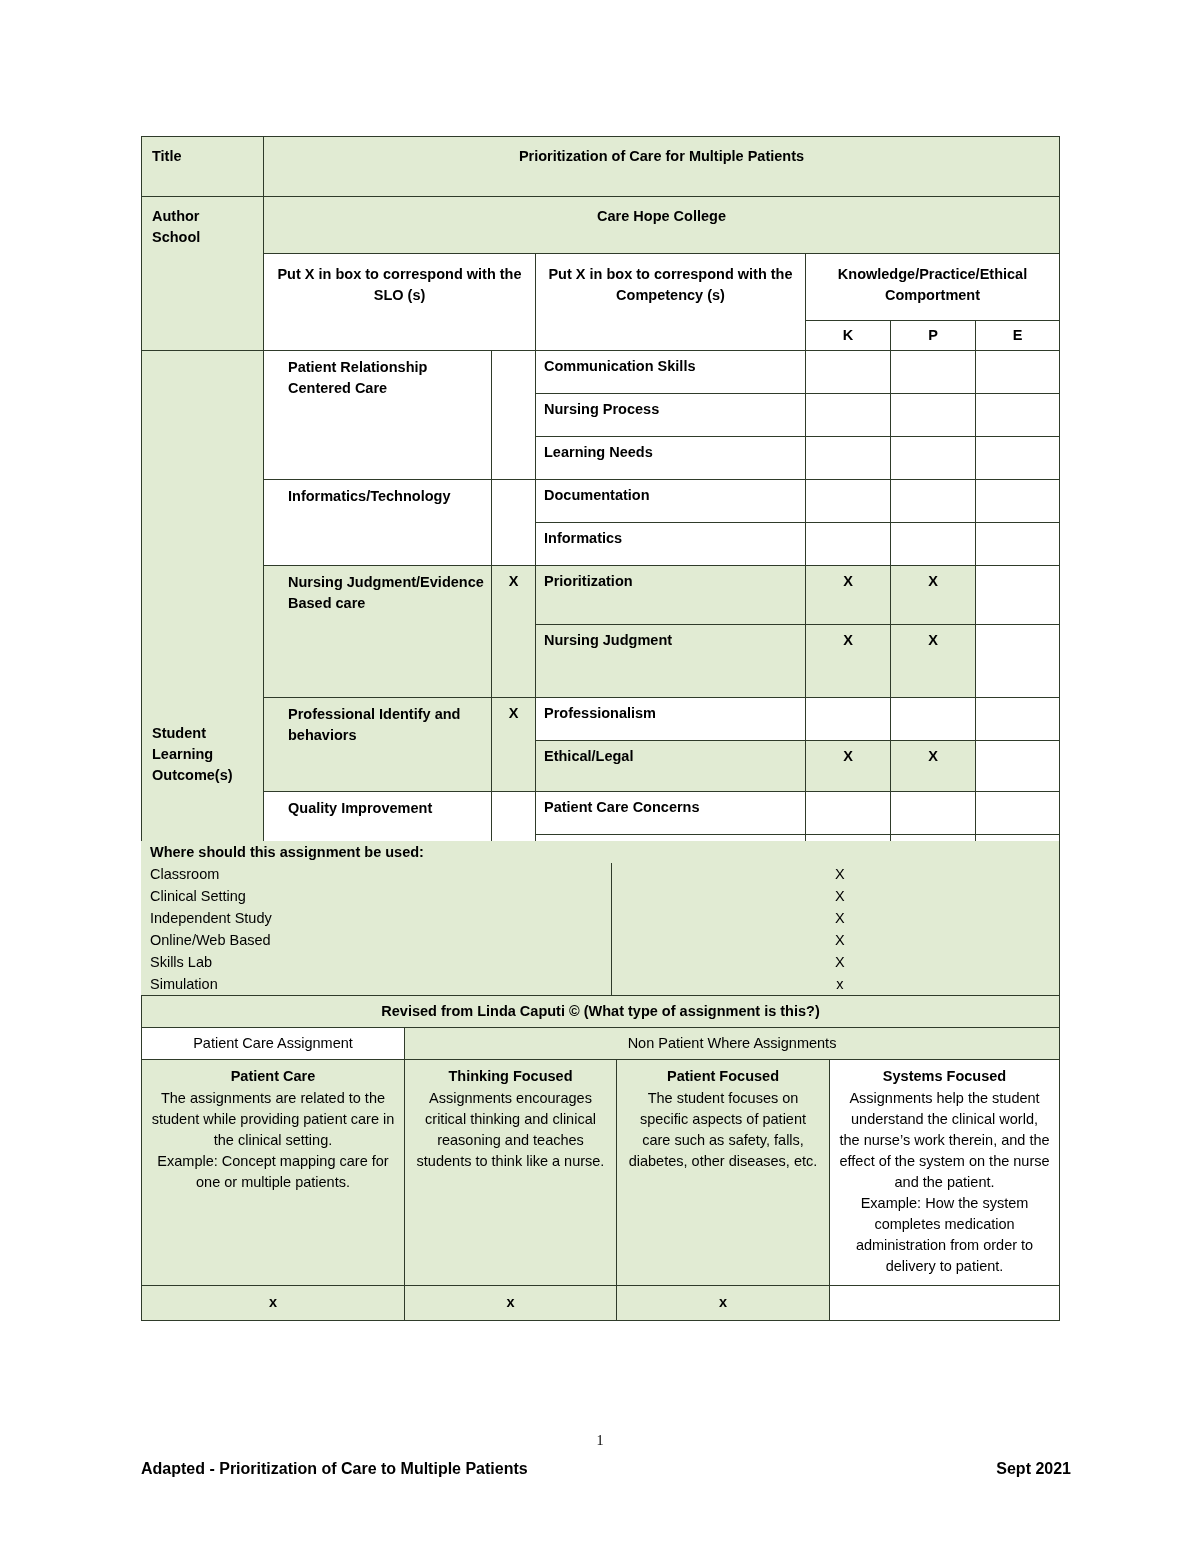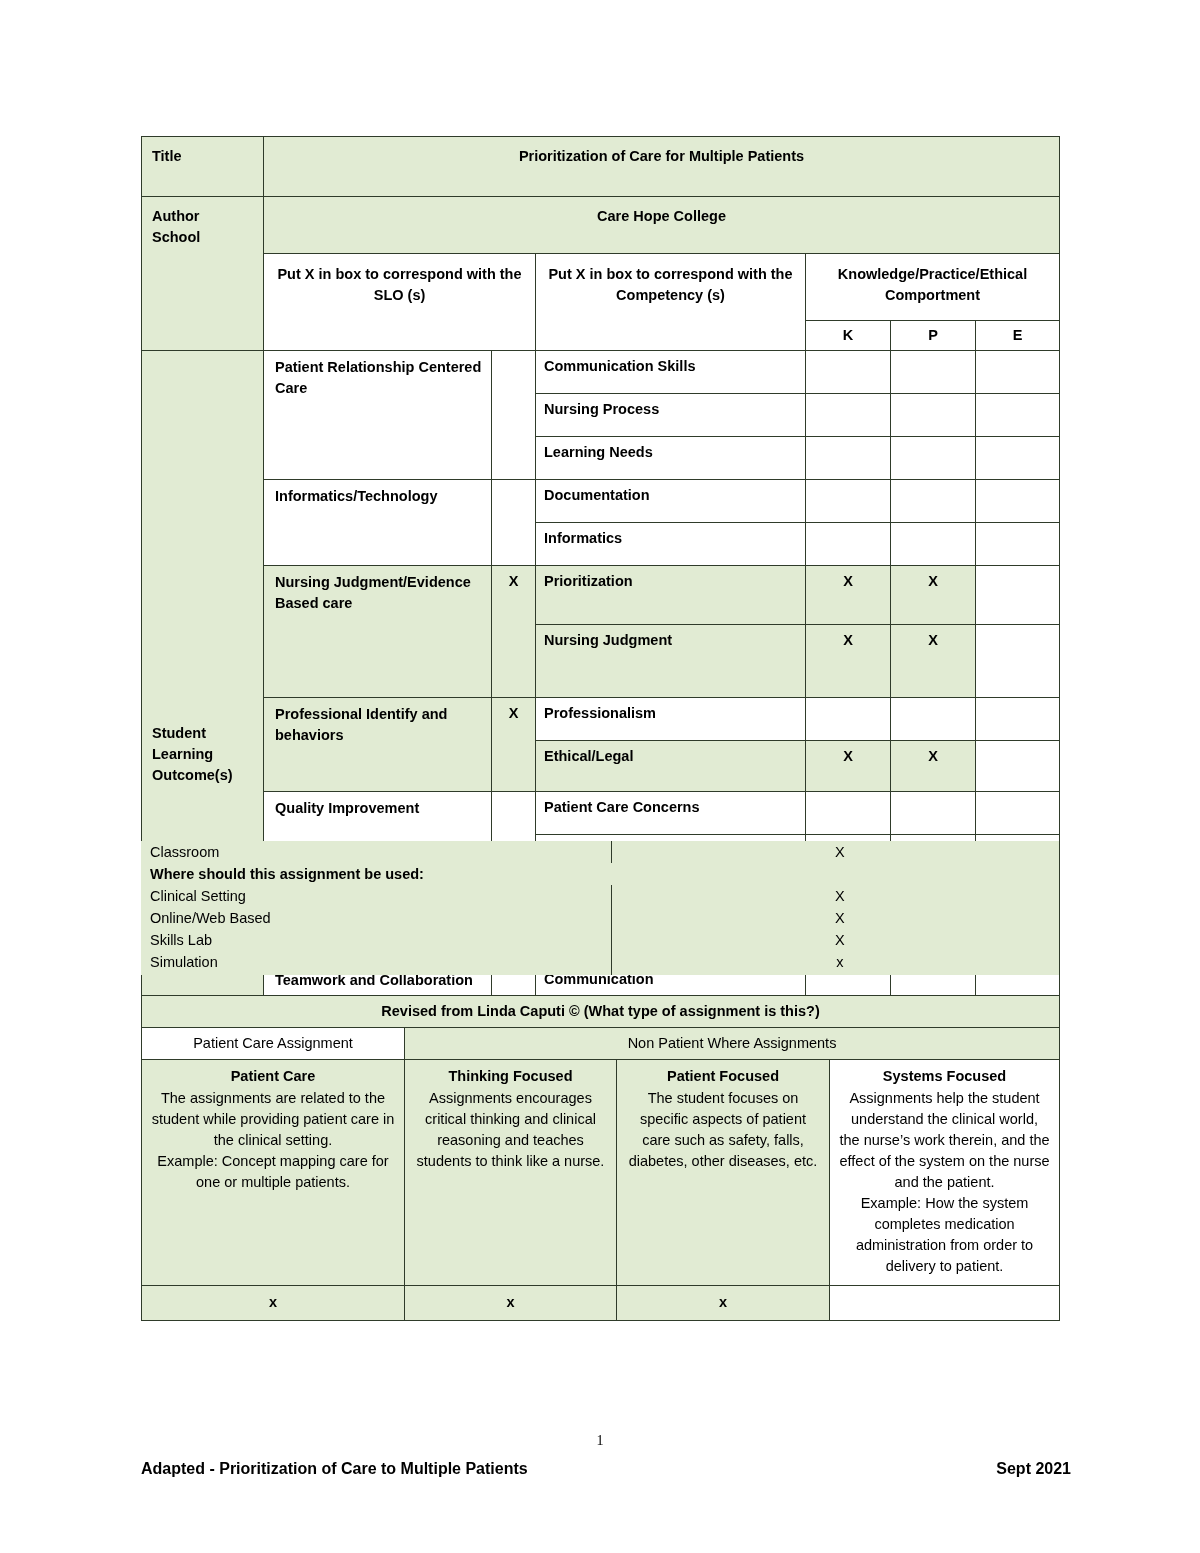--- a/index.html
+++ b/index.html
@@ -19,21 +19,21 @@
 
   
   #matrix{position:absolute;left:141px;top:136px;width:918px;}
   #matrix td{font-size:14.5px;line-height:1.45;}
   .t-title{font-size:15px;font-weight:bold;padding:9px 0 0 10px;}
   .t-titleval{font-size:15.5px;font-weight:bold;text-align:center;padding:9px 4px 0 4px;margin-top:40px;}
   .t-author{font-size:15px;font-weight:bold;padding:9px 0 0 10px;line-height:1.35;}
   .hdr-instr{font-size:15.5px;font-weight:bold;text-align:center;padding:10px 10px 8px 10px;line-height:1.38;}
   .kpe{font-size:14.5px;font-weight:bold;text-align:center;padding:4px 0 4px 0;}
   .slo-label{font-size:15.5px;font-weight:bold;padding:0 0 0 10px;line-height:1.5;}
-  .dom{font-size:14.5px;font-weight:bold;padding:6px 6px 6px 11px;line-height:1.42;}
+  .dom{font-size:14.5px;font-weight:bold;padding:6px 6px 6px 24px;line-height:1.42;}
   .comp{font-size:14.5px;font-weight:bold;padding:5px 6px 5px 8px;line-height:1.42;}
   .mark{font-size:14.5px;font-weight:bold;text-align:center;padding:5px 0 0 0;}
   .mark-sm{font-size:11.5px;font-weight:bold;text-align:center;padding:6px 0 0 0;}
   .kp{font-size:14.5px;font-weight:bold;text-align:center;padding:5px 0 0 0;}
   .kp-sm{font-size:11.5px;font-weight:bold;text-align:center;padding:6px 0 0 0;}
 
   
   #whereused{position:absolute;left:141px;top:841px;width:918px;}
   #whereused td{font-size:14.5px;padding:3px 0 3px 9px;border:none;}
   .wu-head{font-weight:bold;}
@@ -220,29 +220,33 @@
       </tbody>
   </table>
 
   <table id="whereused" class="outer green">
     <colgroup>
         <col style="width:470px">
         <col style="width:448px">
       </colgroup>
     <tbody>
       <tr>
+        <td class="wu-head" colspan="2">Where should this assignment be used:</td>
+      </tr>
+
+    <tr>
           <td>Classroom</td>
           <td class="wu-x wu-sep">X</td>
         </tr>
-
-    <tr>
-        <td class="wu-head" colspan="2">Where should this assignment be used:</td>
-      </tr>
         <tr>
           <td>Clinical Setting</td>
+          <td class="wu-x wu-sep">X</td>
+        </tr>
+        <tr>
+          <td>Independent Study</td>
           <td class="wu-x wu-sep">X</td>
         </tr>
         <tr>
           <td>Online/Web Based</td>
           <td class="wu-x wu-sep">X</td>
         </tr>
         <tr>
           <td>Skills Lab</td>
           <td class="wu-x wu-sep">X</td>
         </tr>

